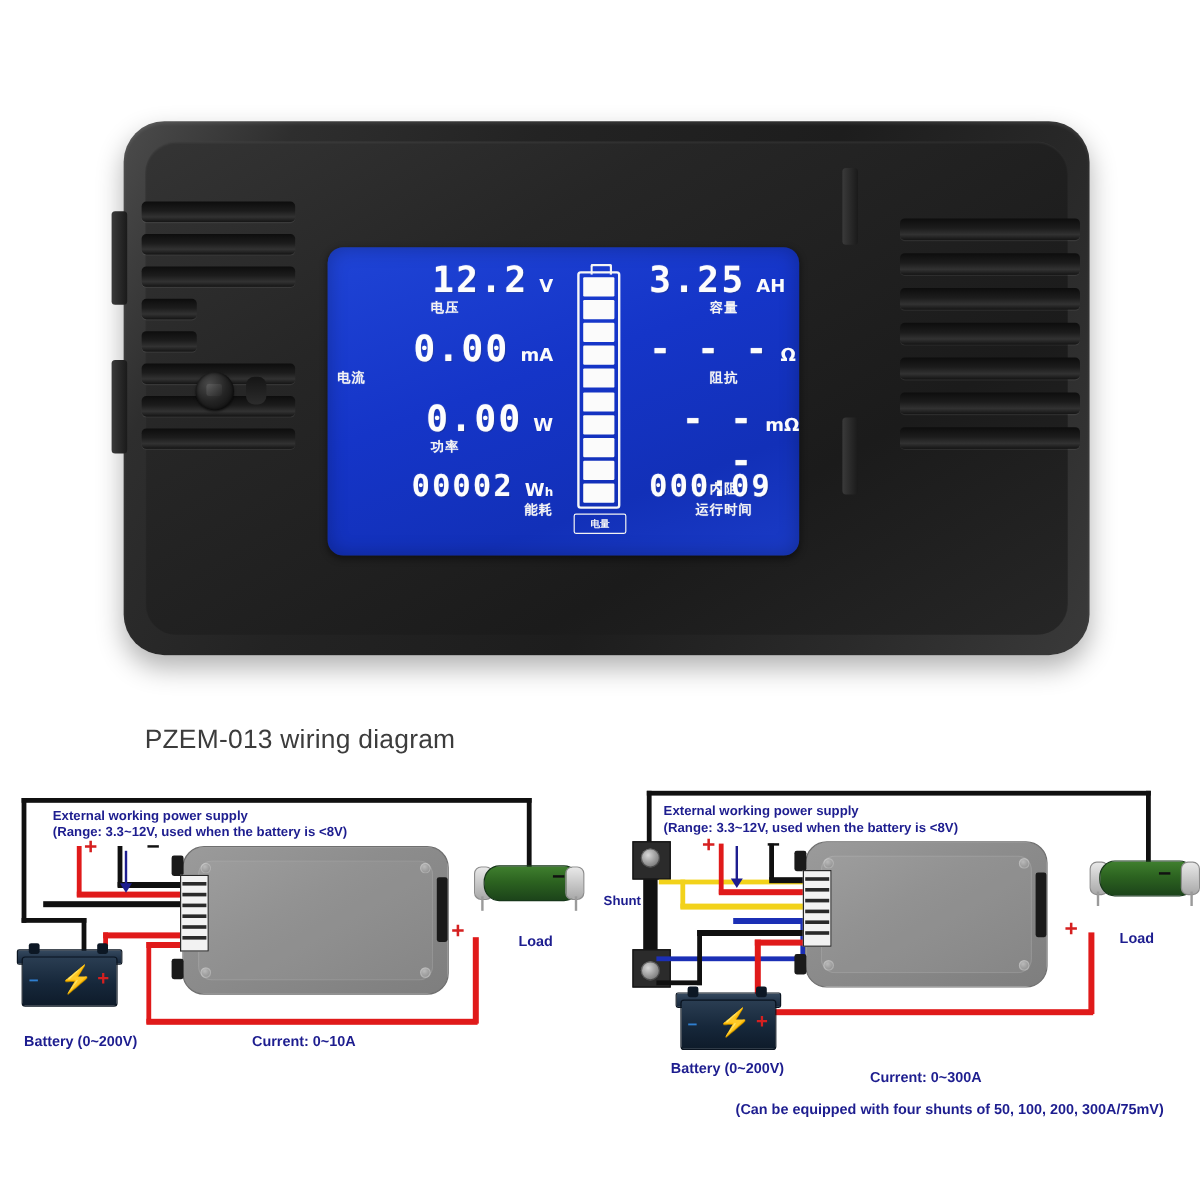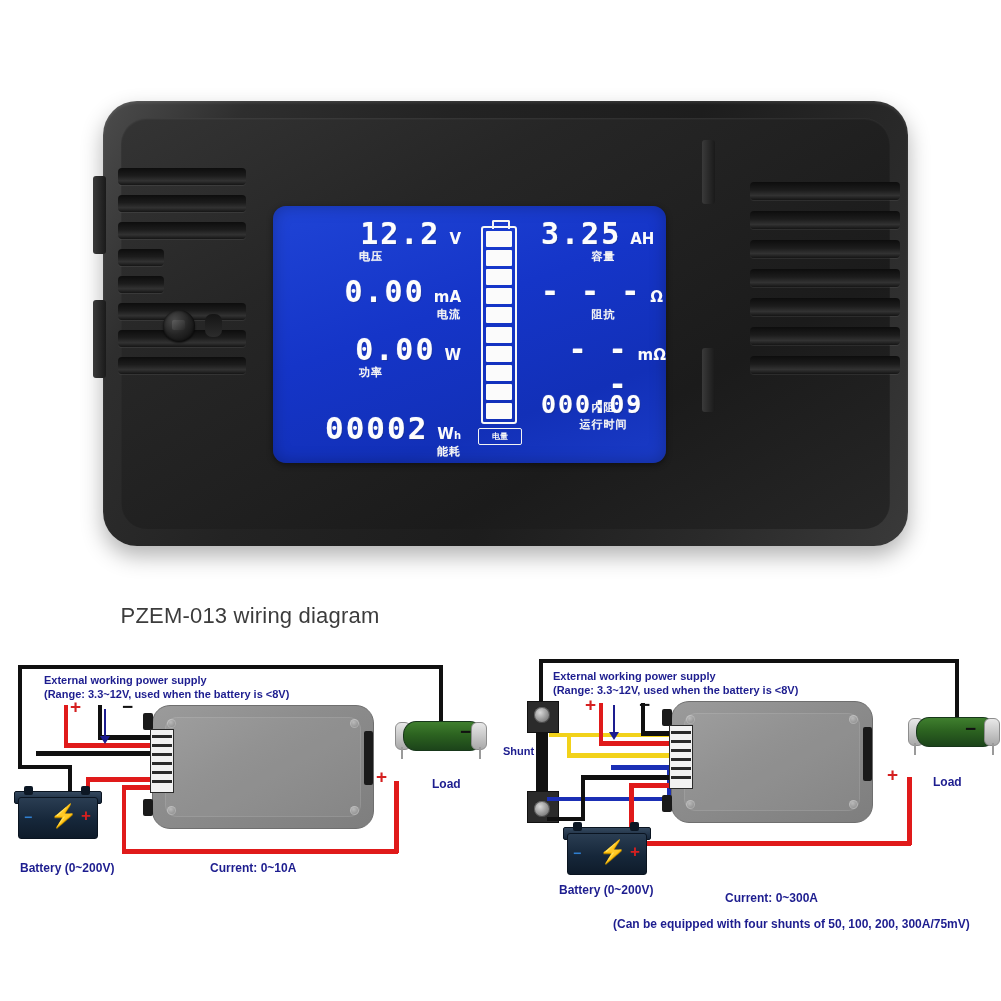--- a/index.html
+++ b/index.html
@@ -241,32 +241,32 @@
             <span class="seg val" style="font-size: 30px;">12.2</span>
             <span class="unit">V</span>
           </div>
           <div class="cn lbl" style="text-align: center;">电压</div>
         </div>
         <div class="row" style="position: absolute; left: 0px; right: 0px; top: 62px;">
           <div style="display: flex; align-items: baseline; justify-content: flex-end; gap: 9px;">
             <span class="seg val" style="font-size: 30px;">0.00</span>
             <span class="unit">mA</span>
           </div>
-          <div class="cn lbl" style="text-align: right;">电流</div>
+          <div class="cn lbl" style="text-align: left;">电流</div>
         </div>
         <div class="row" style="position: absolute; left: 0px; right: 0px; top: 120px;">
           <div style="display: flex; align-items: baseline; justify-content: flex-end; gap: 9px;">
             <span class="seg val" style="font-size: 30px;">0.00</span>
             <span class="unit">W</span>
           </div>
           <div class="cn lbl" style="text-align: center;">功率</div>
         </div>
         <div class="row" style="position: absolute; left: 0px; right: 0px; top: 178px;">
           <div style="display: flex; align-items: baseline; justify-content: flex-end; gap: 9px;">
-            <span class="seg val" style="font-size: 31px; margin-top: 20px;">00002</span>
+            <span class="seg val" style="font-size: 25px;">00002</span>
             <span class="unit">W<span class="sub">h</span></span>
           </div>
           <div class="cn lbl" style="text-align: right;">能耗</div>
         </div>
       </div>
 
     <div class="batt">
       <div class="batt-cap"></div>
       <div class="batt-shell" id="batt-shell">
           <div class="batt-seg"></div>

